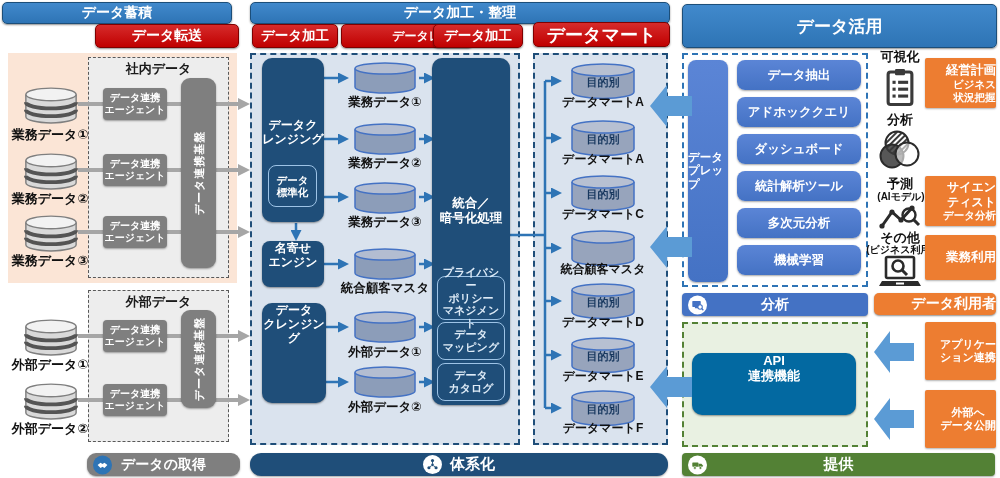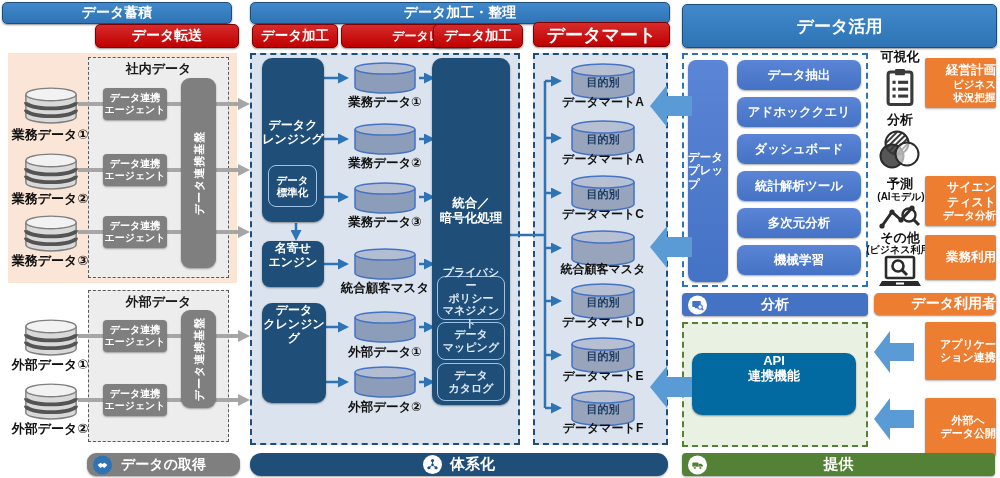--- a/index.html
+++ b/index.html
@@ -404,21 +404,21 @@
     </div>
 
   <div class="orange ctr" style="left:874px;top:293px;width:122px;height:22px;border-radius:5px;font-size:14px;box-shadow:0 1px 2px rgba(0,0,0,.45);">
     <span>データ利用者</span>
     </div>
 
   <div class="orange" style="left:925px;top:322px;width:71px;height:58px;border-radius:2px;">
     <span class="ob-sub" style="font-size:11px;">アプリケー
 ション連携</span>
     </div>
-  <div class="orange" style="left:925px;top:390px;width:71px;height:58px;border-radius:2px;margin-top:8px;">
+  <div class="orange" style="left:925px;top:390px;width:71px;height:58px;border-radius:2px;">
     <span class="ob-sub" style="font-size:11px;">外部へ
 データ公開</span>
     </div>
 
   <div class="ftr" style="left:87px;top:453px;width:153px;background:#7F7F7F;border-radius:9px;font-size:14px;">
     <span class="icirc" style="background:#2E74B5;">
       <svg width="13" height="13" viewBox="0 0 20 20">
           <path d="M2.5 10 L7 6.5 L10 8.5 L13 6.5 L17.5 10 L13 14.5 L10 12.5 L7 14.5 Z" fill="#fff"></path>
         </svg>
       </span>

